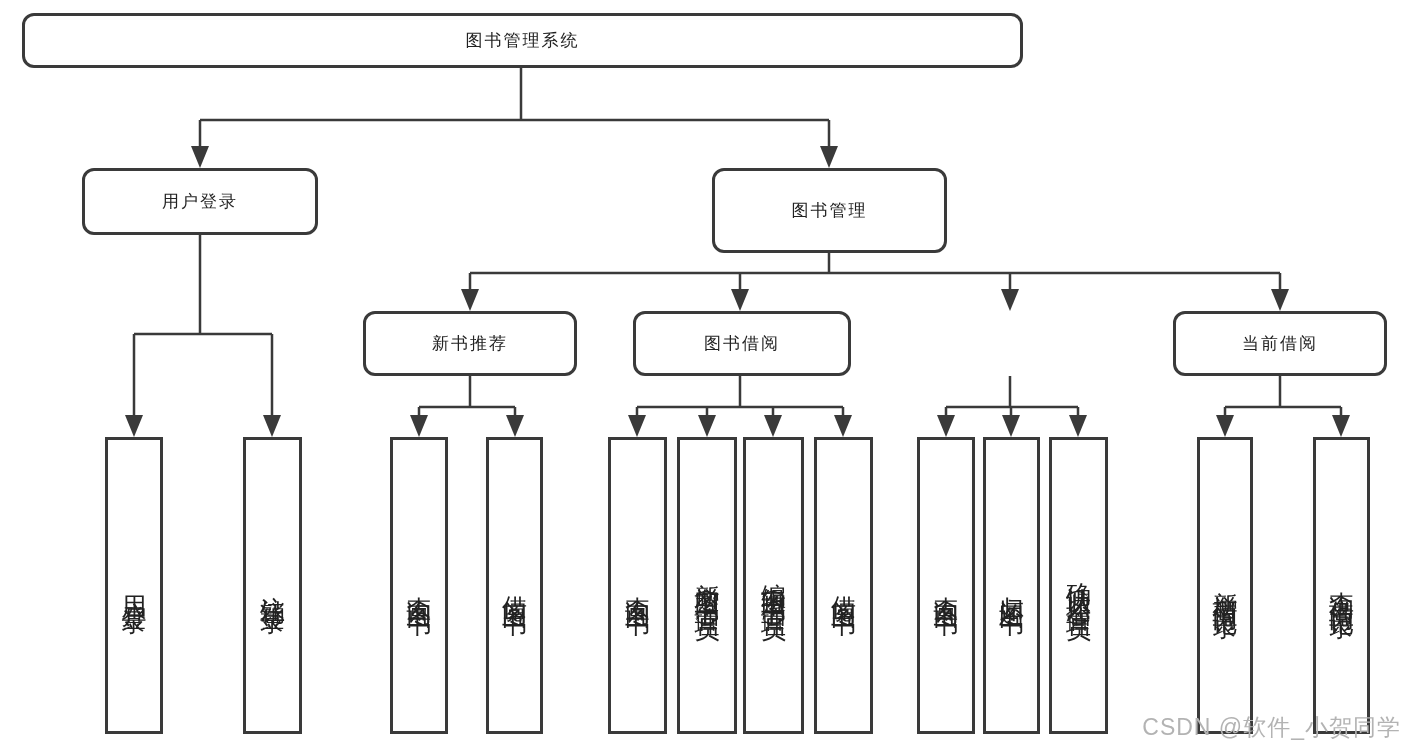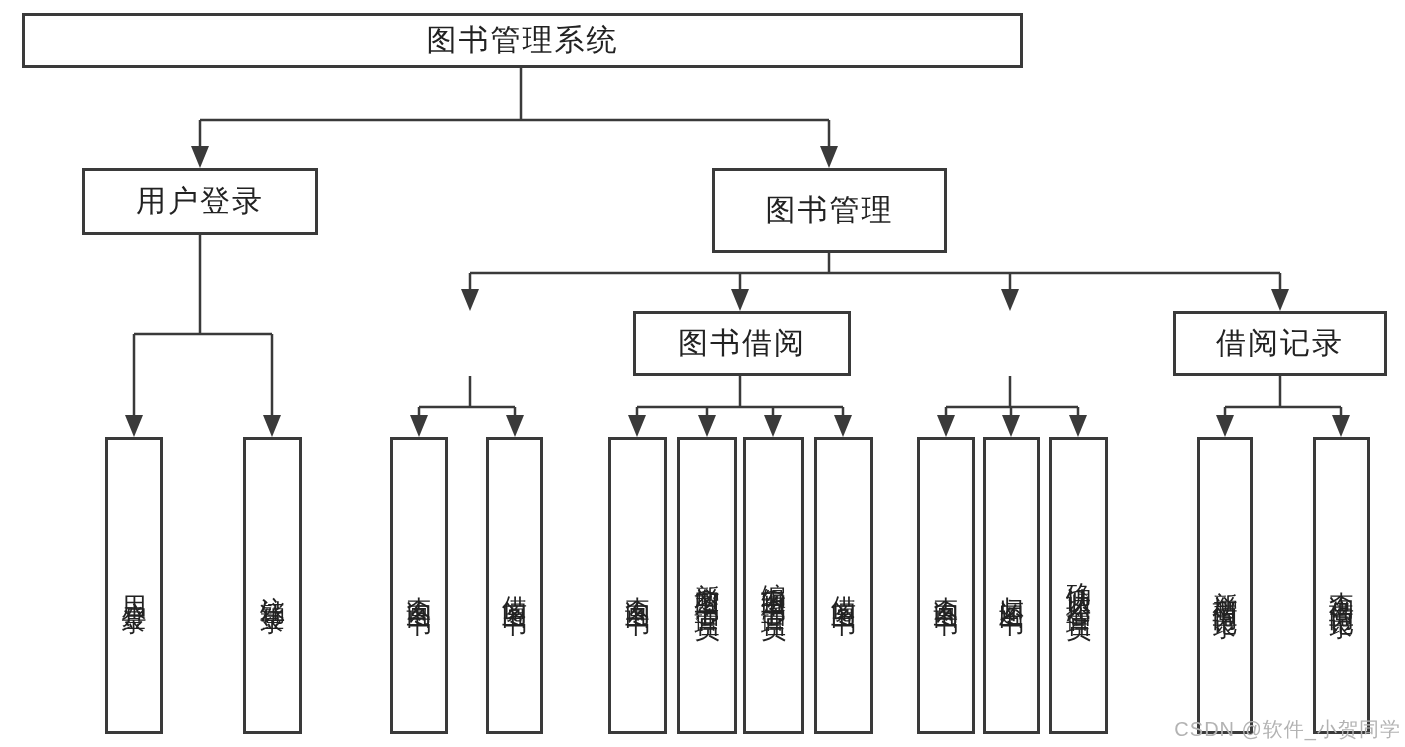--- a/index.html
+++ b/index.html
@@ -13,34 +13,34 @@
   }
   #wires{position:absolute;left:0;top:0;width:1405px;height:747px;}
   .box{
     position:absolute;
     background:#ffffff;
     border:3px solid #3a3a3a;
     box-sizing:border-box;
     display:flex;align-items:center;justify-content:center;
     z-index:2;
   }
-  .hbox{font-size:30px;letter-spacing:2px;white-space:nowrap;}
+  .hbox{font-size:17px;letter-spacing:2px;white-space:nowrap;border-radius:12px;}
   .leaf{top:437px;height:297px;}
   .vtext{
     writing-mode:vertical-rl;
     text-orientation:mixed;
     font-size:25px;
     letter-spacing:5px;
     line-height:1;
     white-space:nowrap;
   }
   #watermark{
     position:absolute;
     right:4px;bottom:4px;
-    font-size:20px;
+    font-size:23px;
     letter-spacing:1px;
     color:#b3b3b3;
     z-index:5;
     white-space:nowrap;
   }
 </style>
 </head>
 <body>
 
 <div id="canvas">
@@ -83,22 +83,23 @@
       <polygon points="1216,415 1234,415 1225,437"></polygon>
       <polygon points="1332,415 1350,415 1341,437"></polygon>
     </g>
   </svg>
 
   <div class="box hbox" style="left:22px;top:13px;width:1001px;height:55px">图书管理系统</div>
 
   <div class="box hbox" style="left:82px;top:168px;width:236px;height:67px">用户登录</div>
   <div class="box hbox" style="left:712px;top:168px;width:235px;height:85px">图书管理</div>
 
+  <div class="box hbox" style="left:363px;top:311px;width:214px;height:65px">新书推荐</div>
   <div class="box hbox" style="left:633px;top:311px;width:218px;height:65px">图书借阅</div>
-  <div class="box hbox" style="left:1173px;top:311px;width:214px;height:65px">借阅记录</div>
+  <div class="box hbox" style="left:1173px;top:311px;width:214px;height:65px">当前借阅</div>
 
   <div class="box leaf" style="left:105px;width:58px">
     <span class="vtext">用户登录</span>
   </div>
   <div class="box leaf" style="left:243px;width:59px">
     <span class="vtext">注销登录</span>
   </div>
 
   <div class="box leaf" style="left:390px;width:58px">
     <span class="vtext">查询图书</span>

